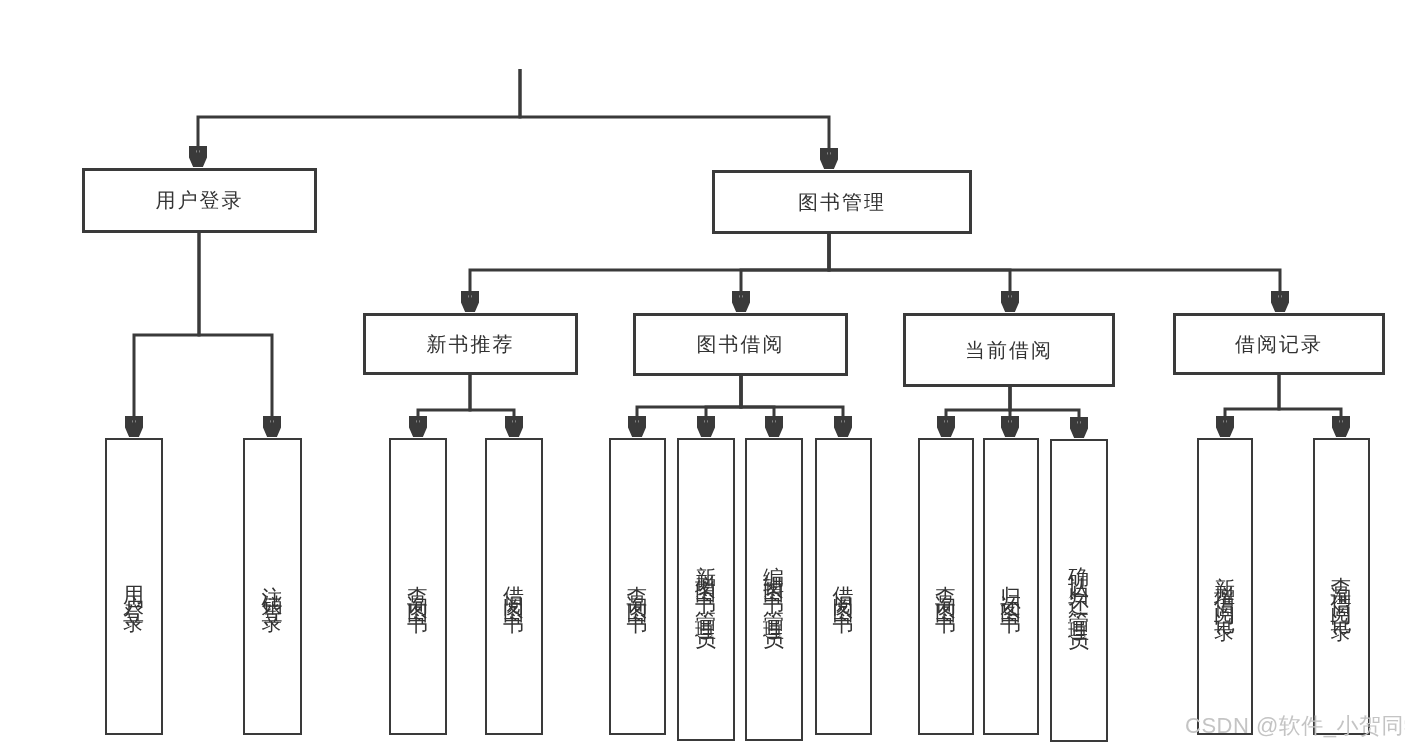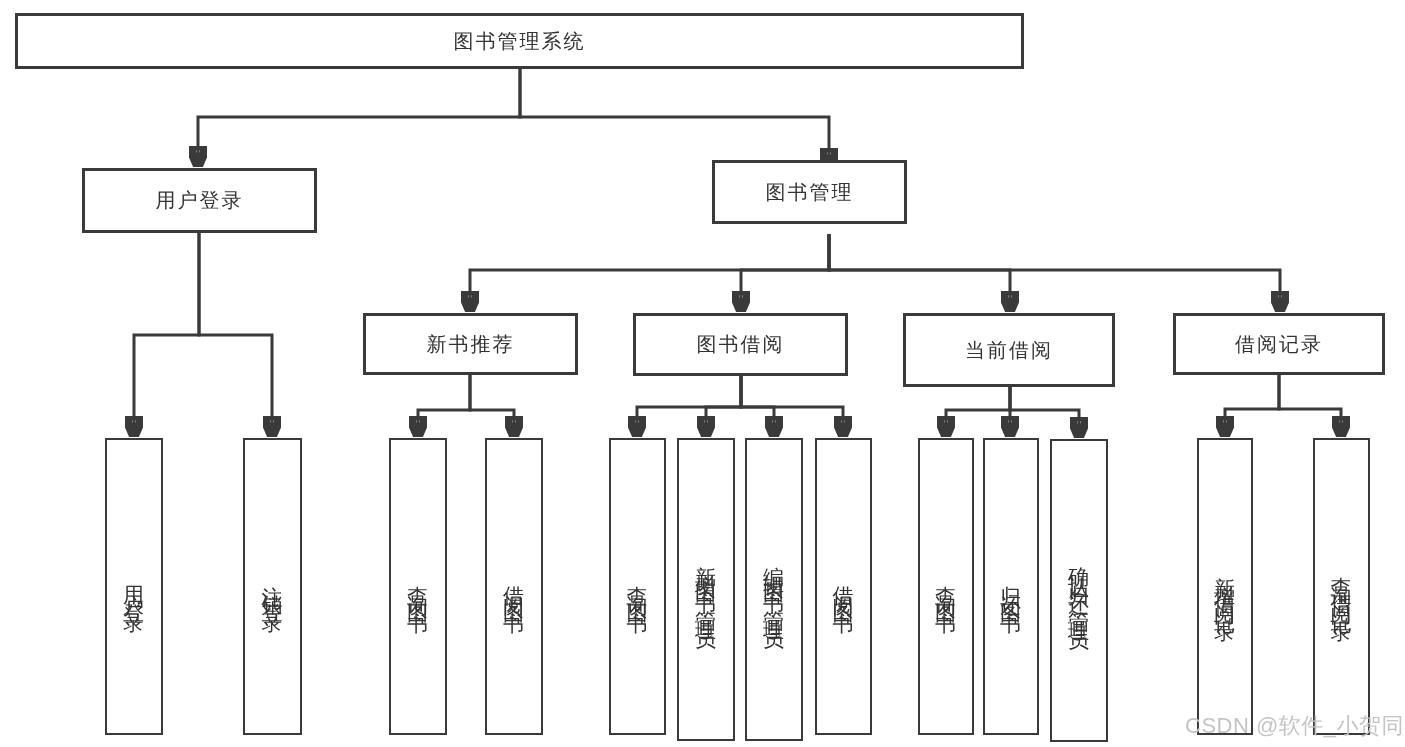--- a/index.html
+++ b/index.html
@@ -89,28 +89,25 @@
     <path d="M741,376 L741,407 L843,407 L843,434" marker-end="url(#arrow)"></path>
 
     <path d="M1010,375 L1010,410 L946,410 L946,434" marker-end="url(#arrow)"></path>
     <path d="M1010,375 L1010,434" marker-end="url(#arrow)"></path>
     <path d="M1010,375 L1010,410 L1079,410 L1079,435" marker-end="url(#arrow)"></path>
 
     <path d="M1279,375 L1279,409 L1225,409 L1225,434" marker-end="url(#arrow)"></path>
     <path d="M1279,375 L1279,409 L1341,409 L1341,434" marker-end="url(#arrow)"></path>
   </svg>
 
-  <div class="box" style="left:15px; top:13px; width:1009px; height:56px;">
-    <span>图书管理系统</span>
-  </div>
 
   <div class="box" style="left:82px; top:168px; width:235px; height:65px;">
     <span>用户登录</span>
   </div>
-  <div class="box" style="left:712px; top:160px; width:195px; height:64px;">
+  <div class="box" style="left:712px; top:170px; width:260px; height:64px;">
     <span>图书管理</span>
   </div>
 
   <div class="box" style="left:633px; top:313px; width:215px; height:63px;">
     <span>图书借阅</span>
   </div>
   <div class="box" style="left:363px; top:313px; width:215px; height:62px;">
     <span>新书推荐</span>
   </div>
   <div class="box" style="left:903px; top:313px; width:212px; height:74px;">

